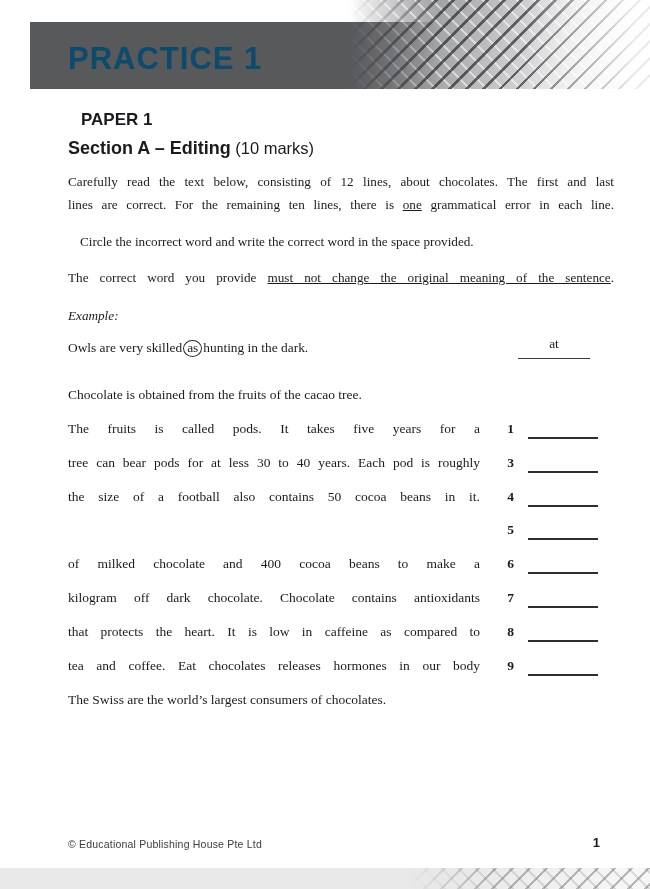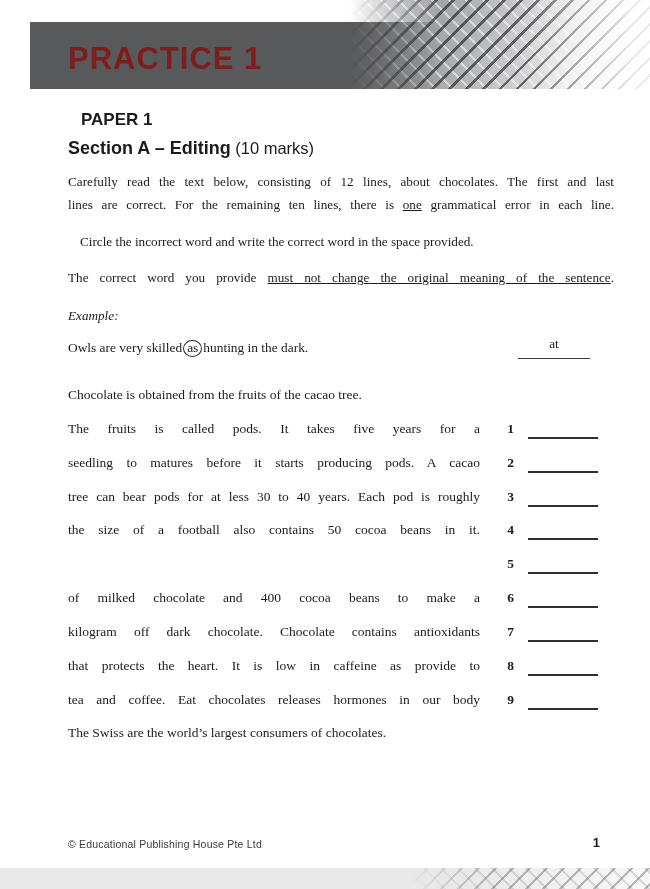--- a/index.html
+++ b/index.html
@@ -15,21 +15,21 @@
     position:absolute;top:0;right:0;width:300px;height:89px;
     -webkit-mask-image:linear-gradient(90deg,rgba(0,0,0,0) 0,#000 30%);
     mask-image:linear-gradient(90deg,rgba(0,0,0,0) 0,#000 30%);
     background:
       linear-gradient(90deg,rgba(255,255,255,0) 58%,rgba(255,255,255,0.85) 94%),
       repeating-linear-gradient(135deg,rgba(28,28,31,0.62) 0 2.4px,rgba(28,28,31,0) 2.4px 12px),
       repeating-linear-gradient(45deg,rgba(255,255,255,0.5) 0 2px,rgba(255,255,255,0) 2px 12px),
       linear-gradient(100deg,#7e7f82 0%,#abacae 35%,#e7e7e8 72%,#ffffff 100%);
   }
   .banner-title{
-    position:absolute;left:68px;top:41px;color:#7f1d1d;font-weight:bold;
+    position:absolute;left:68px;top:41px;color:#0c4a6e;font-weight:bold;
     font-size:31px;letter-spacing:1px;
   }
 
   
   .paper-title{position:absolute;left:81px;top:110px;font-size:17px;font-weight:bold;}
   .section-line{position:absolute;left:68px;top:138px;font-size:17px;}
   .section-line .st{font-weight:bold;font-size:18px;}
   .section-line .sm{font-weight:normal;font-size:16.5px;}
 
   
@@ -107,25 +107,20 @@
 <div class="passage">
   <div class="p-row">
     <div class="p-text noj">Chocolate is obtained from the fruits of the cacao tree.</div>
   </div>
   <div class="p-row">
     <div class="p-text">The fruits is called pods. It takes five years for a</div>
     <div class="p-num">1</div>
     <div class="p-blank"></div>
   </div>
   <div class="p-row">
-    <div class="p-text">seedling to matures before it starts producing pods. A cacao</div>
-    <div class="p-num">2</div>
-    <div class="p-blank"></div>
-  </div>
-  <div class="p-row">
     <div class="p-text">tree can bear pods for at less 30 to 40 years. Each pod is roughly</div>
     <div class="p-num">3</div>
     <div class="p-blank"></div>
   </div>
   <div class="p-row">
     <div class="p-text">the size of a football also contains 50 cocoa beans in it.</div>
     <div class="p-num">4</div>
     <div class="p-blank"></div>
   </div>
   <div class="p-row">
@@ -136,21 +131,21 @@
     <div class="p-text">of milked chocolate and 400 cocoa beans to make a</div>
     <div class="p-num">6</div>
     <div class="p-blank"></div>
   </div>
   <div class="p-row">
     <div class="p-text">kilogram off dark chocolate. Chocolate contains antioxidants</div>
     <div class="p-num">7</div>
     <div class="p-blank"></div>
   </div>
   <div class="p-row">
-    <div class="p-text">that protects the heart. It is low in caffeine as provide to</div>
+    <div class="p-text">that protects the heart. It is low in caffeine as compared to</div>
     <div class="p-num">8</div>
     <div class="p-blank"></div>
   </div>
   <div class="p-row">
     <div class="p-text">tea and coffee. Eat chocolates releases hormones in our body</div>
     <div class="p-num">9</div>
     <div class="p-blank"></div>
   </div>
   <div class="p-row">
     <div class="p-text noj">The Swiss are the world’s largest consumers of chocolates.</div>

